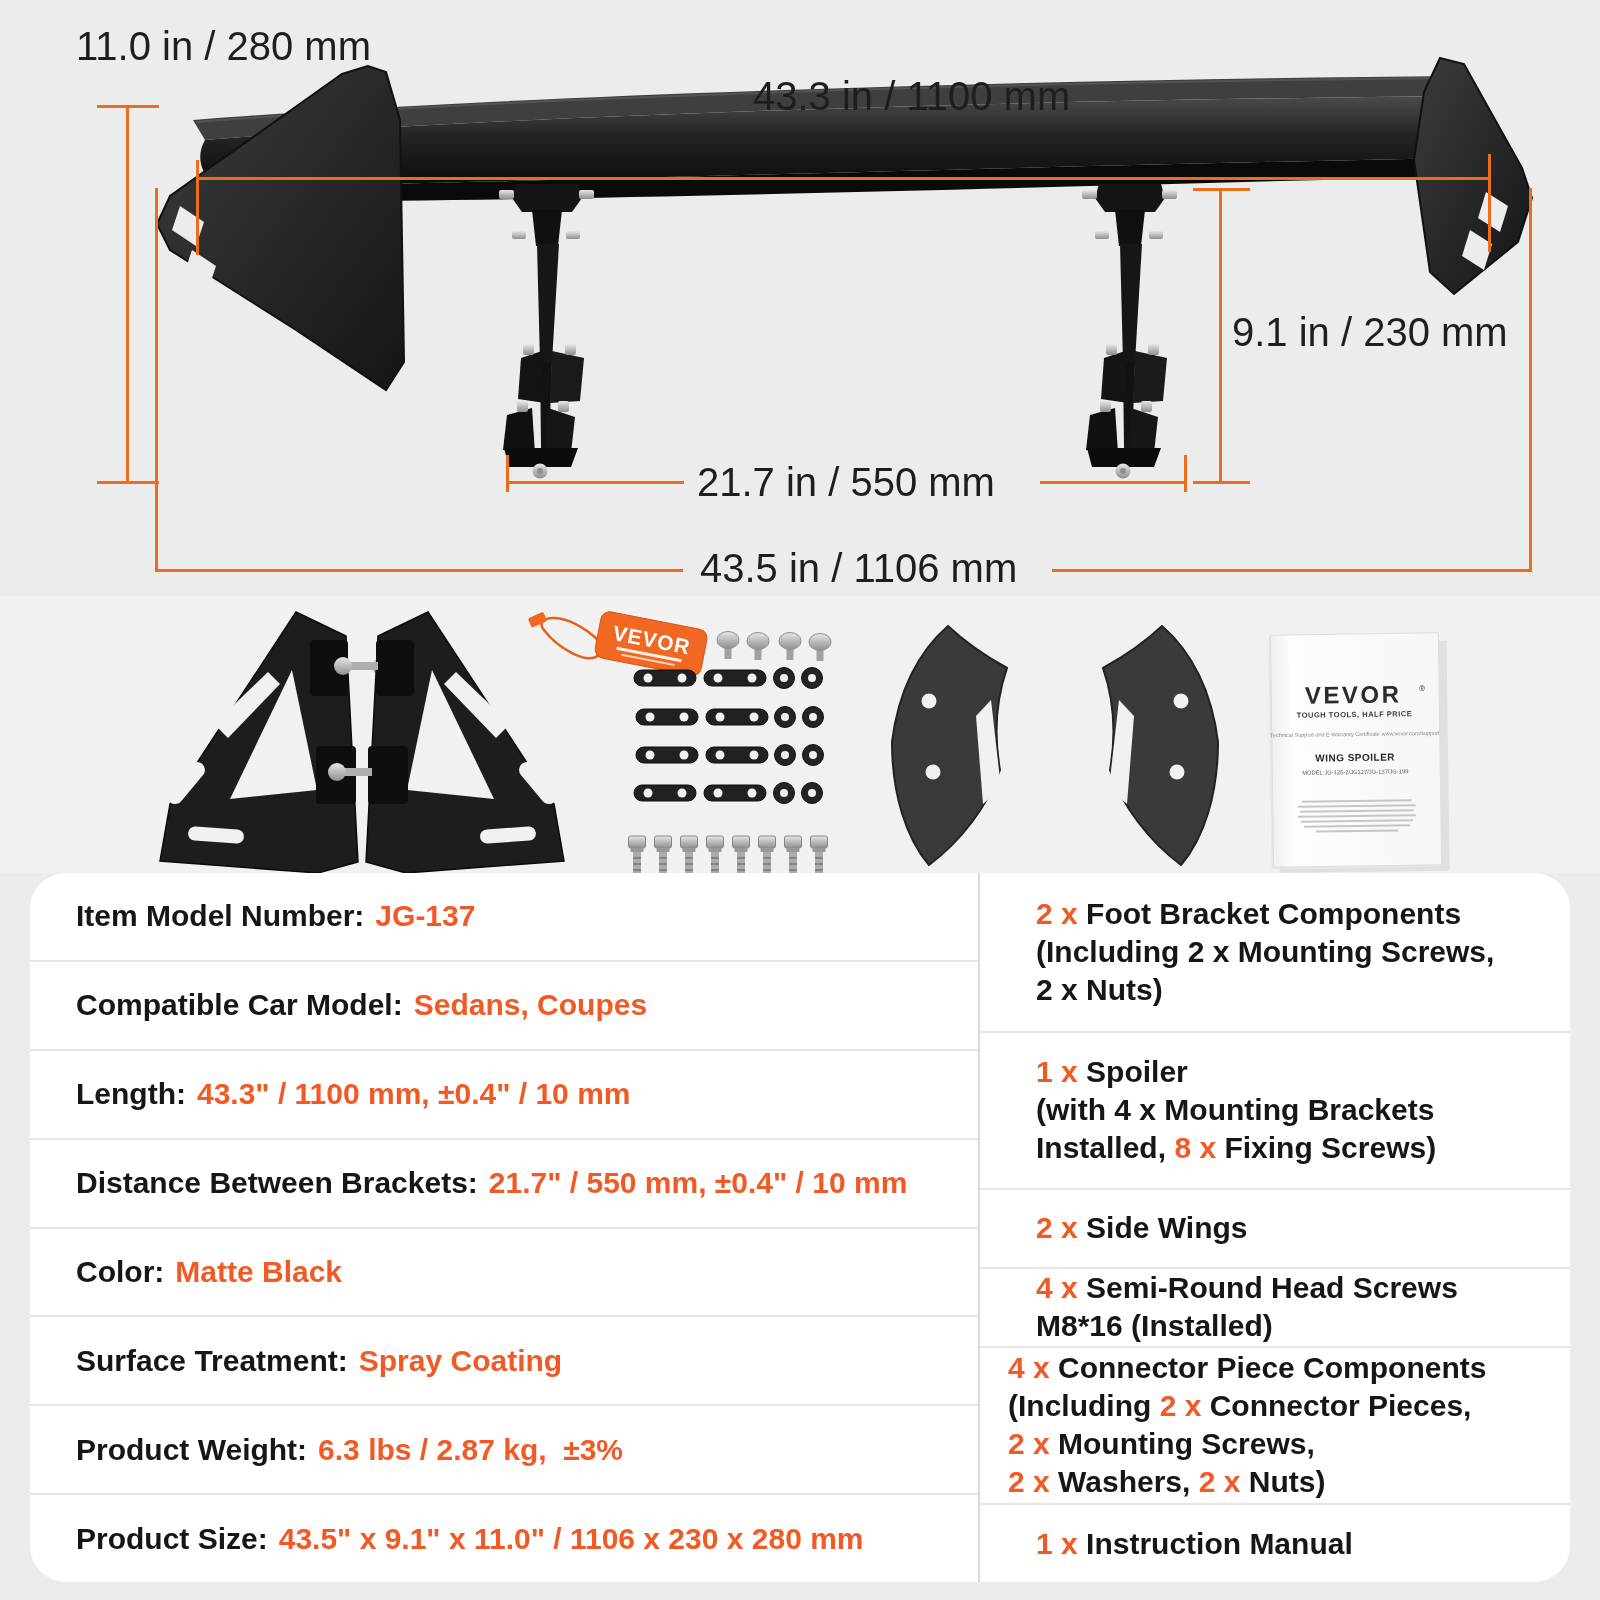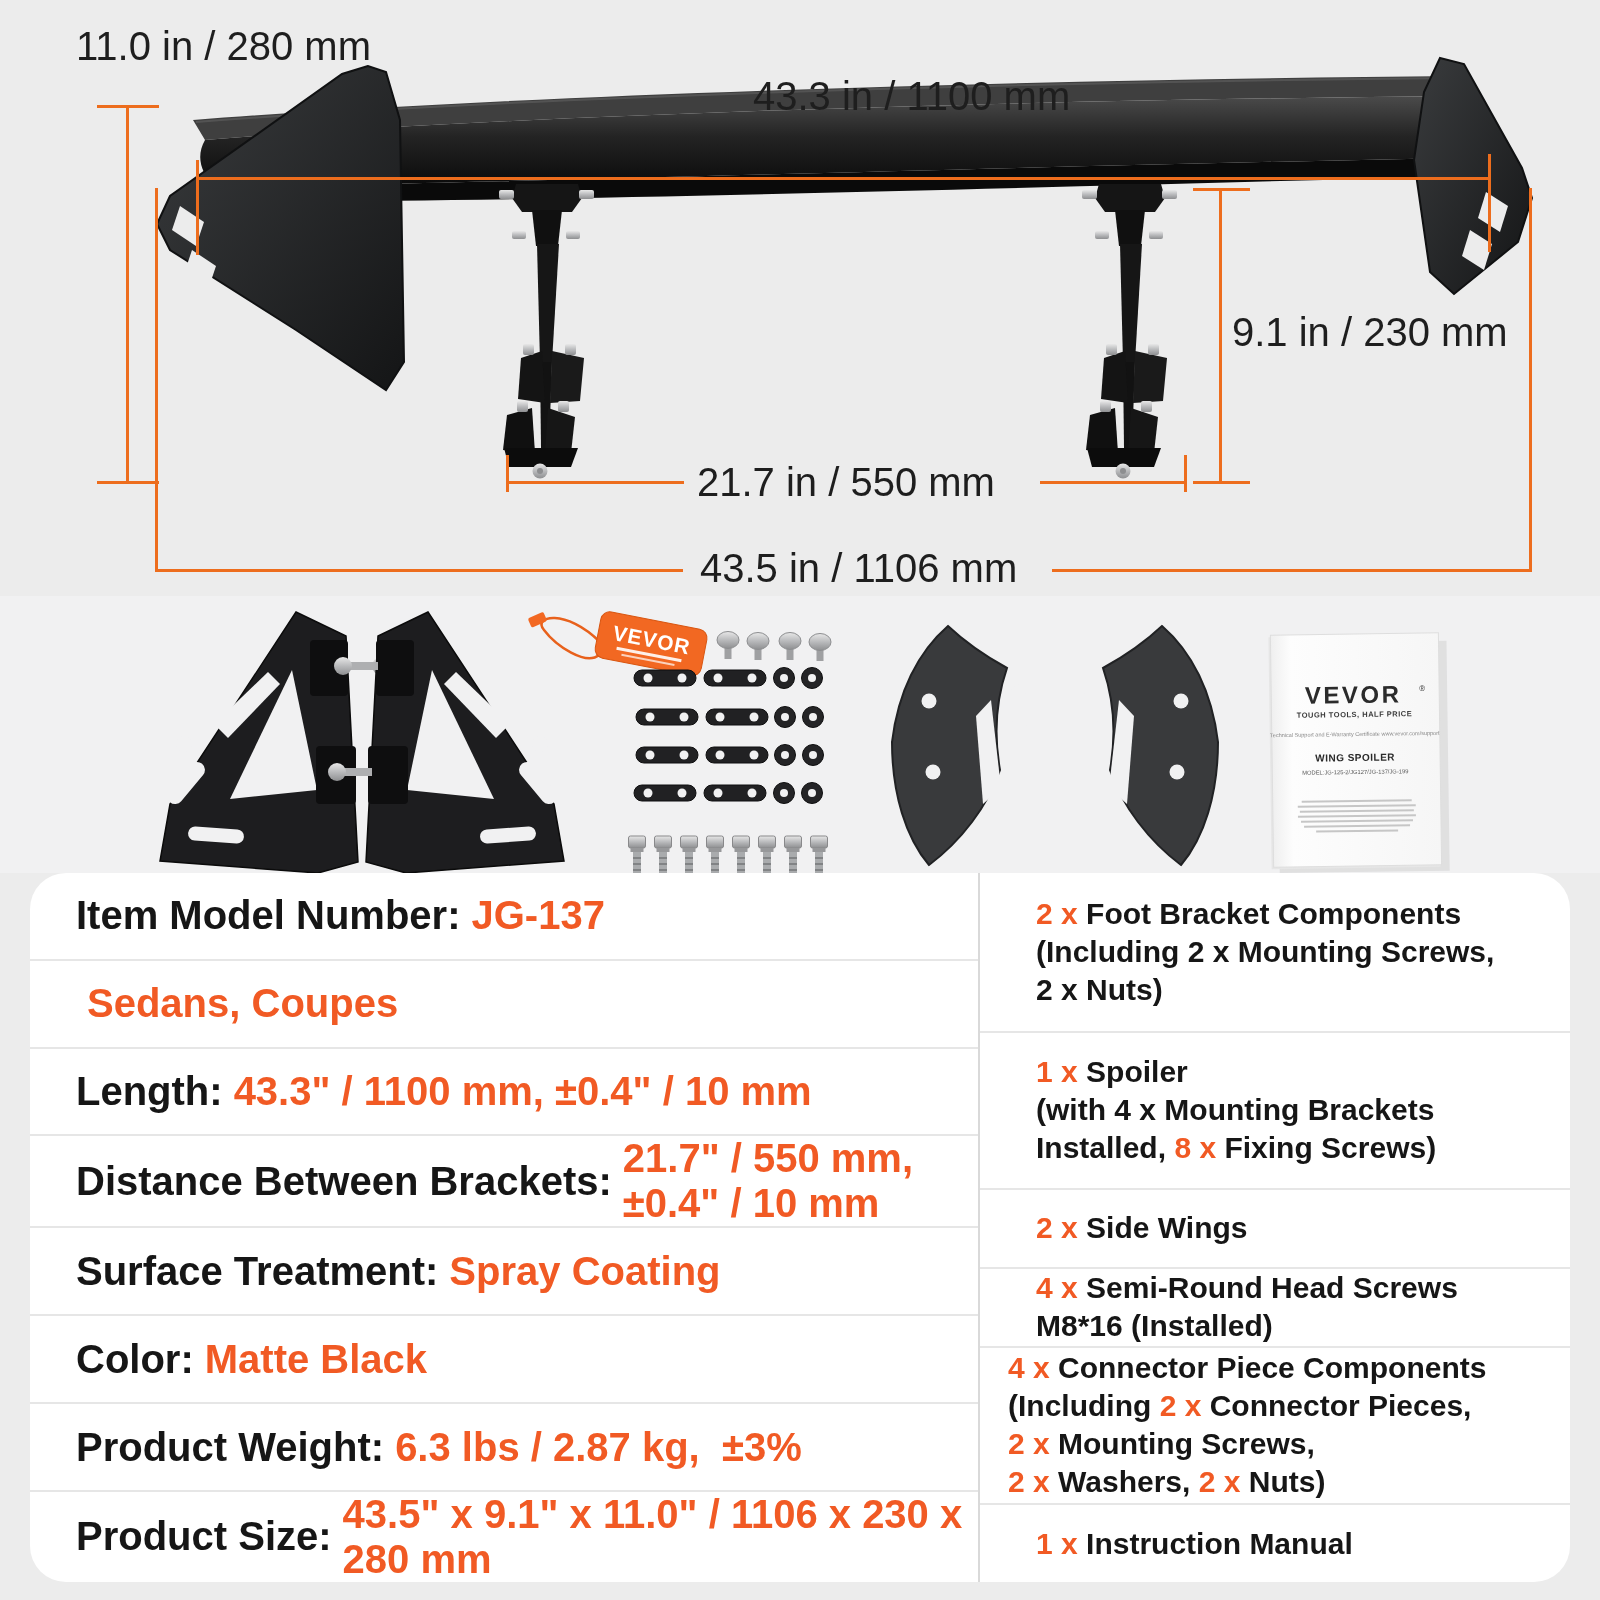--- a/index.html
+++ b/index.html
@@ -19,21 +19,21 @@
     position:absolute;left:30px;top:873px;width:1540px;height:709px;
     background:#ffffff;border-radius:36px;overflow:hidden;
   }
   .tcol-left{position:absolute;left:0;top:0;width:948px;height:100%;display:flex;flex-direction:column;}
   .tcol-right{
     position:absolute;left:948px;top:0;width:592px;height:100%;
     display:grid;grid-template-rows:repeat(9,1fr);border-left:2px solid #d9d9d9;box-sizing:border-box;
   }
   .lrow{
     flex:1;display:flex;align-items:center;padding-left:46px;box-sizing:border-box;
-    font-size:40px;font-weight:bold;white-space:nowrap;
+    font-size:30px;font-weight:bold;white-space:nowrap;
   }
   .lrow + .lrow{border-top:2px solid #e6e6e6;}
   .rrow{
     display:flex;flex-direction:column;justify-content:center;padding-left:56px;
     box-sizing:border-box;font-size:30px;font-weight:bold;line-height:38px;
   }
   .rrow + .rrow{border-top:2px solid #e6e6e6;}
   .lbl{color:#161616;}
   .val{color:#f15a24;white-space:pre-wrap;}
   .lrow .val{margin-left:11px;}
@@ -263,37 +263,38 @@
   <div class="dimtext" style="left:697px;top:460px;">21.7 in / 550 mm</div>
   <div class="dimtext" style="left:700px;top:546px;text-align:center;">43.5 in / 1106 mm</div>
 
   <div class="spec-table">
     <div class="tcol-left">
         <div class="lrow">
           <span class="lbl">Item Model Number:</span>
           <span class="val">JG-137</span>
         </div>
         <div class="lrow">
+          <span class="lbl">Compatible Car Model:</span>
           <span class="val">Sedans, Coupes</span>
         </div>
         <div class="lrow">
           <span class="lbl">Length:</span>
           <span class="val">43.3" / 1100 mm, ±0.4" / 10 mm</span>
         </div>
         <div class="lrow">
           <span class="lbl">Distance Between Brackets:</span>
           <span class="val">21.7" / 550 mm, ±0.4" / 10 mm</span>
         </div>
         <div class="lrow">
+          <span class="lbl">Color:</span>
+          <span class="val">Matte Black</span>
+        </div>
+        <div class="lrow">
           <span class="lbl">Surface Treatment:</span>
           <span class="val">Spray Coating</span>
-        </div>
-        <div class="lrow">
-          <span class="lbl">Color:</span>
-          <span class="val">Matte Black</span>
         </div>
         <div class="lrow">
           <span class="lbl">Product Weight:</span>
           <span class="val">6.3 lbs / 2.87 kg,  ±3%</span>
         </div>
         <div class="lrow">
           <span class="lbl">Product Size:</span>
           <span class="val">43.5" x 9.1" x 11.0" / 1106 x 230 x 280 mm</span>
         </div>
       </div>

